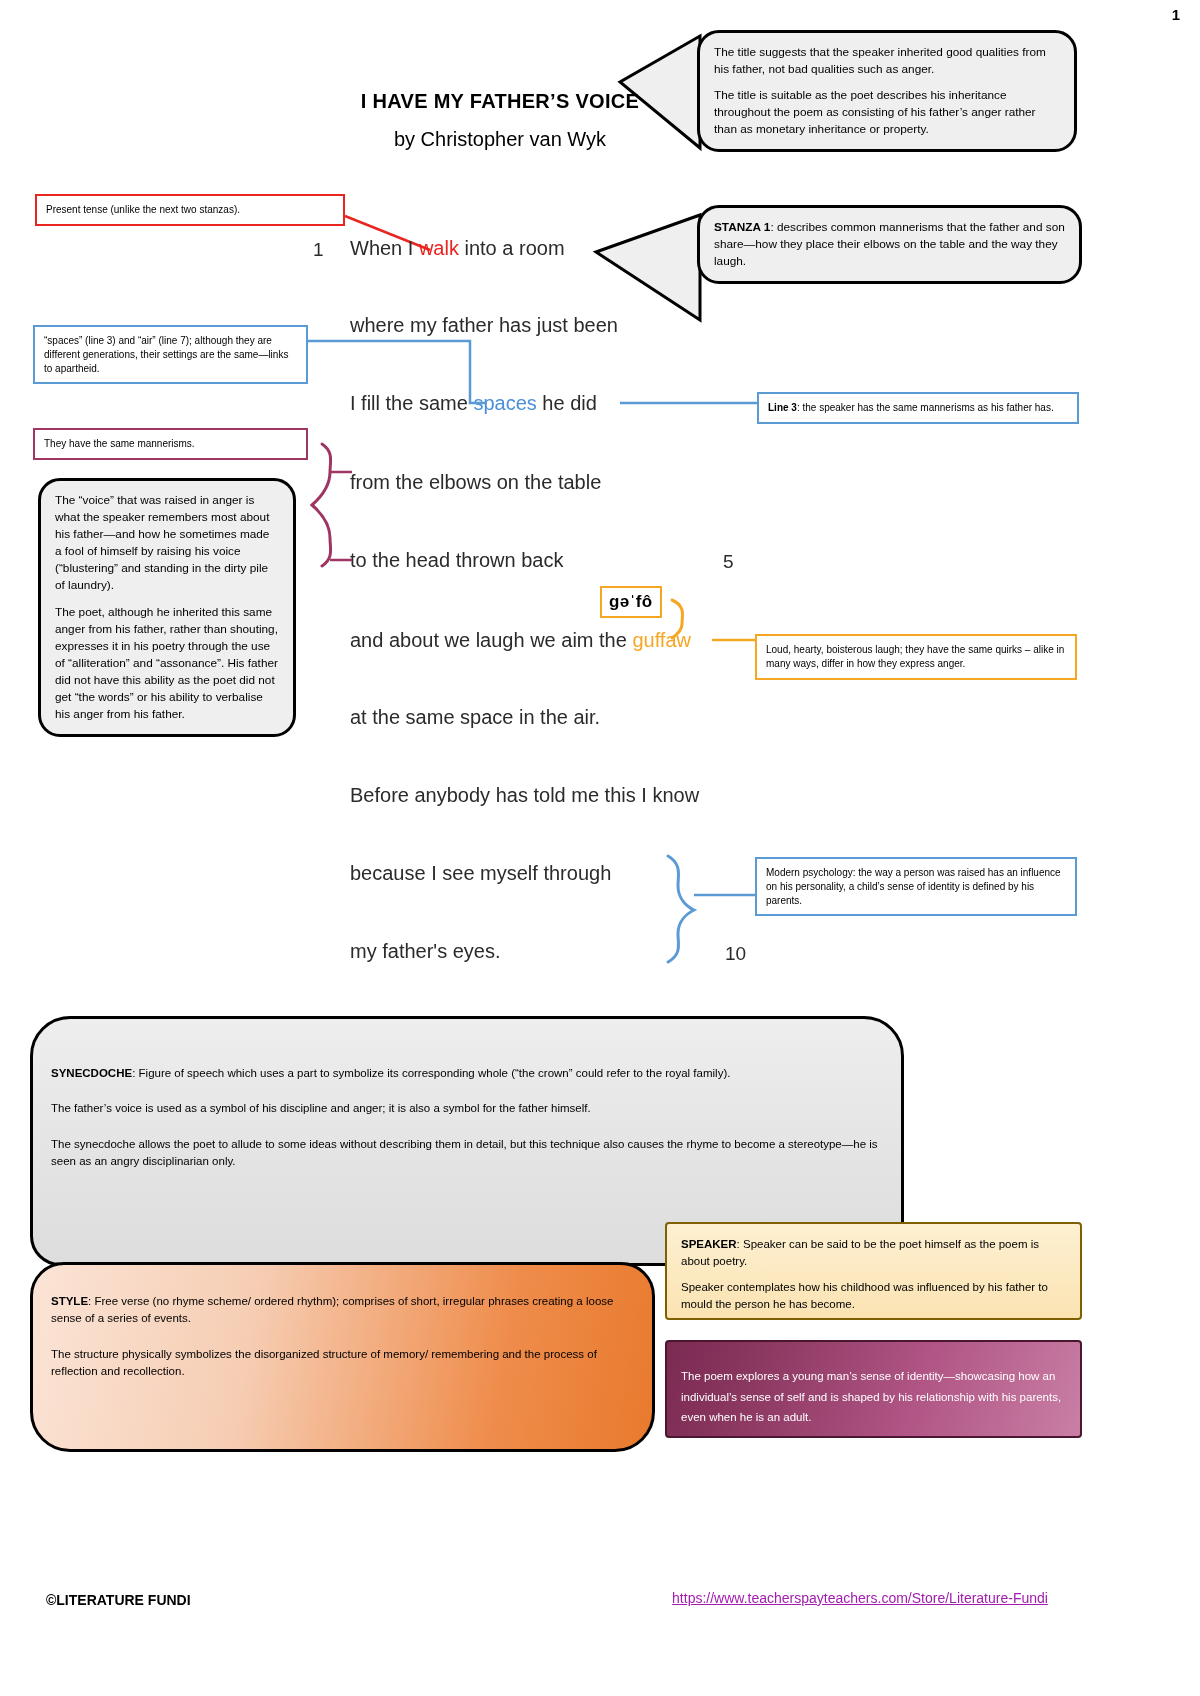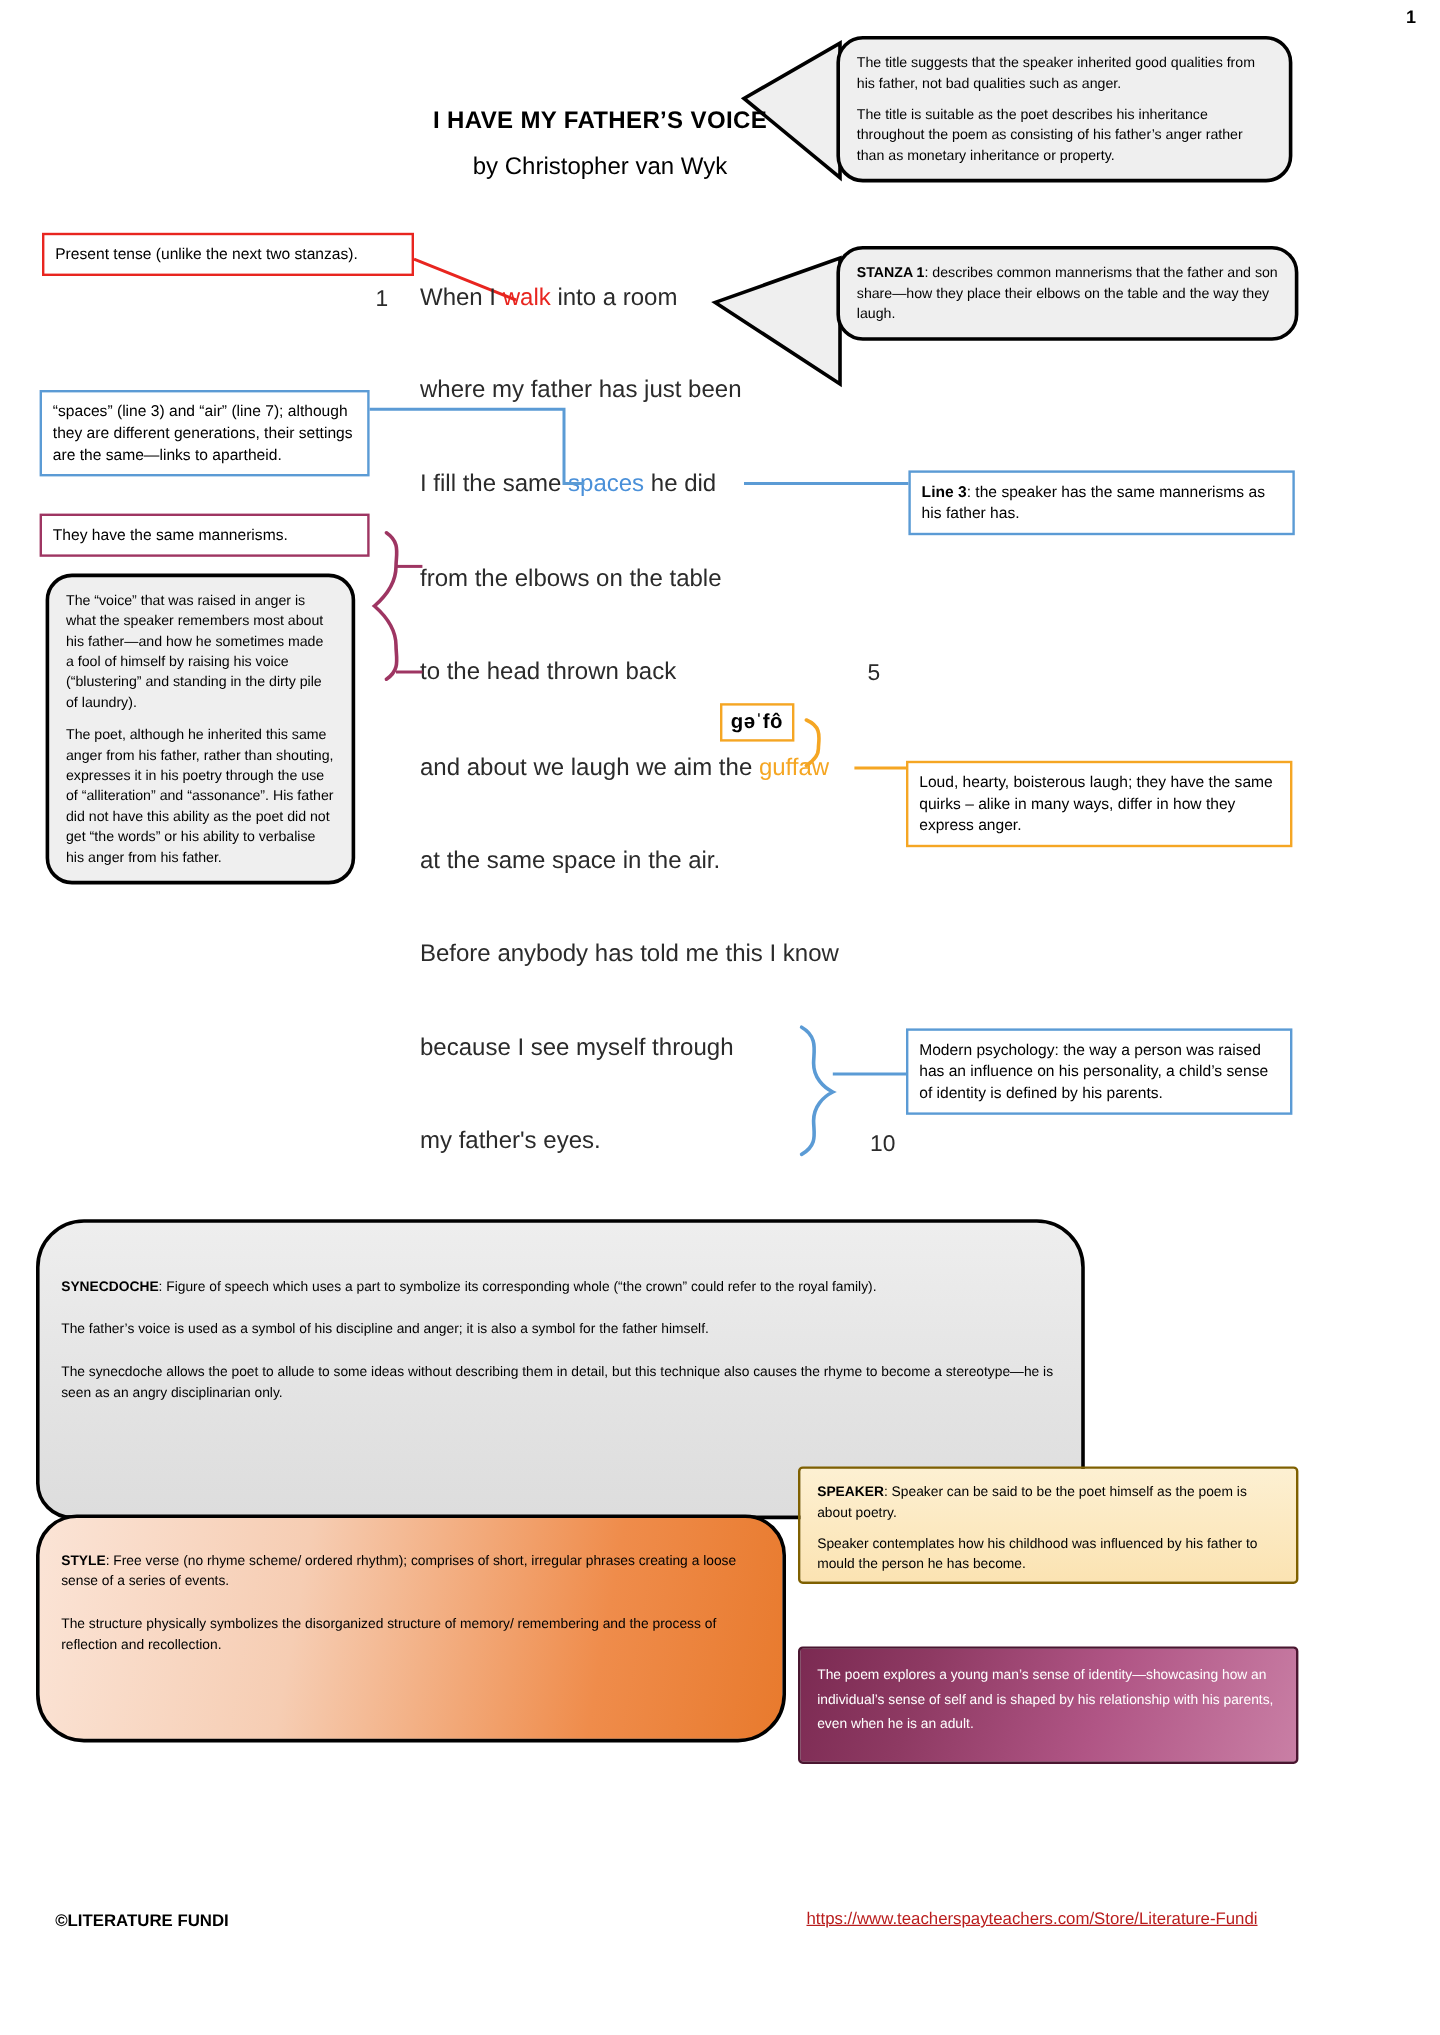--- a/index.html
+++ b/index.html
@@ -13,21 +13,21 @@
   #page-num{left:0;top:6px;width:1180px;text-align:right;font-size:15px;font-weight:bold;}
   
   #poem-title{left:250px;top:90px;width:500px;text-align:center;font-size:20px;font-weight:bold;letter-spacing:.3px;}
   #poem-author{left:250px;top:128px;width:500px;text-align:center;font-size:20px;}
   .poem-line{font-size:20px;color:#2b2b2b;white-space:nowrap;}
   .lnum{font-size:19px;color:#2b2b2b;}
   .hl-red{color:#e8251f;}
   .hl-blue{color:#4a90d9;}
   .hl-orange{color:#f5a623;}
   
-  .box{box-sizing:border-box;background:#fff;padding:7px 9px;font-size:13px;line-height:1.38;}
+  .box{box-sizing:border-box;background:#fff;padding:7px 9px;font-size:10px;line-height:1.38;}
   .box-red{border:2px solid #e8251f;}
   .box-blue{border:2px solid #5b9bd5;}
   .box-plum{border:2px solid #9e3562;}
   .box-orange{border:2px solid #f5a623;}
   
   .callout{
     box-sizing:border-box;background:#efefef;border:3px solid #000;
     border-radius:22px;padding:11px 14px;font-size:11.8px;line-height:1.45;
   }
   .callout p{margin:0 0 9px 0;}
@@ -53,21 +53,21 @@
     background:linear-gradient(110deg,#7b2a52 0%,#8e3a63 25%,#b05585 60%,#c97fa5 100%);
     border:2px solid #4a1630;border-radius:4px;color:#fff;
   }
   
   #phonetic{
     border:2px solid #f5a623;background:#fff;font-size:17px;font-weight:bold;
     padding:4px 7px;letter-spacing:.4px;
   }
   
   #footer-left{left:46px;top:1592px;font-size:14px;font-weight:bold;}
-  #footer-link{left:560px;top:1590px;width:600px;text-align:center;font-size:14px;color:#b91c1c;text-decoration:underline;}
+  #footer-link{left:560px;top:1590px;width:600px;text-align:center;font-size:14px;color:#a21caf;text-decoration:underline;}
   svg.conn{position:absolute;overflow:visible;pointer-events:none;}
 </style>
 </head>
 <body>
 
 <div class="abs" id="page-num">1</div>
 
 <svg class="conn" style="left:0;top:0;width:1200px;height:200px;">
   <polygon points="700,36 700,148 620,82" fill="#efefef" stroke="#000" stroke-width="3"></polygon>
 </svg>
@@ -180,18 +180,18 @@
 <div class="abs bigbox" id="style-box" style="left:30px;top:1262px;width:625px;height:190px;padding-top:28px;">
   <p><b>STYLE</b><span>: Free verse (no rhyme scheme/ ordered rhythm); comprises of short, irregular phrases creating a loose sense of a series of events.</span></p>
   <p>The structure physically symbolizes the disorganized structure of memory/ remembering and the process of reflection and recollection.</p>
 </div>
 
 <div class="abs bigbox" id="speaker-box" style="left:665px;top:1222px;width:417px;height:98px;padding:12px 14px;">
   <p style="margin-bottom:8px;"><b>SPEAKER</b><span>: Speaker can be said to be the poet himself as the poem is about poetry.</span></p>
   <p>Speaker contemplates how his childhood was influenced by his father to mould the person he has become.</p>
 </div>
 
-<div class="abs bigbox" id="theme-box" style="left:665px;top:1340px;width:417px;height:98px;padding:12px 14px;margin-top:32px;">
+<div class="abs bigbox" id="theme-box" style="left:665px;top:1340px;width:417px;height:98px;padding:24px 14px;">
   <span style="line-height:1.8;">The poem explores a young man’s sense of identity—showcasing how an individual’s sense of self and is shaped by his relationship with his parents, even when he is an adult.</span>
 </div>
 
 <div class="abs" id="footer-left">©LITERATURE FUNDI</div>
 <a class="abs" id="footer-link" href="#">https://www.teacherspayteachers.com/Store/Literature-Fundi</a>
 
 </body></html>

